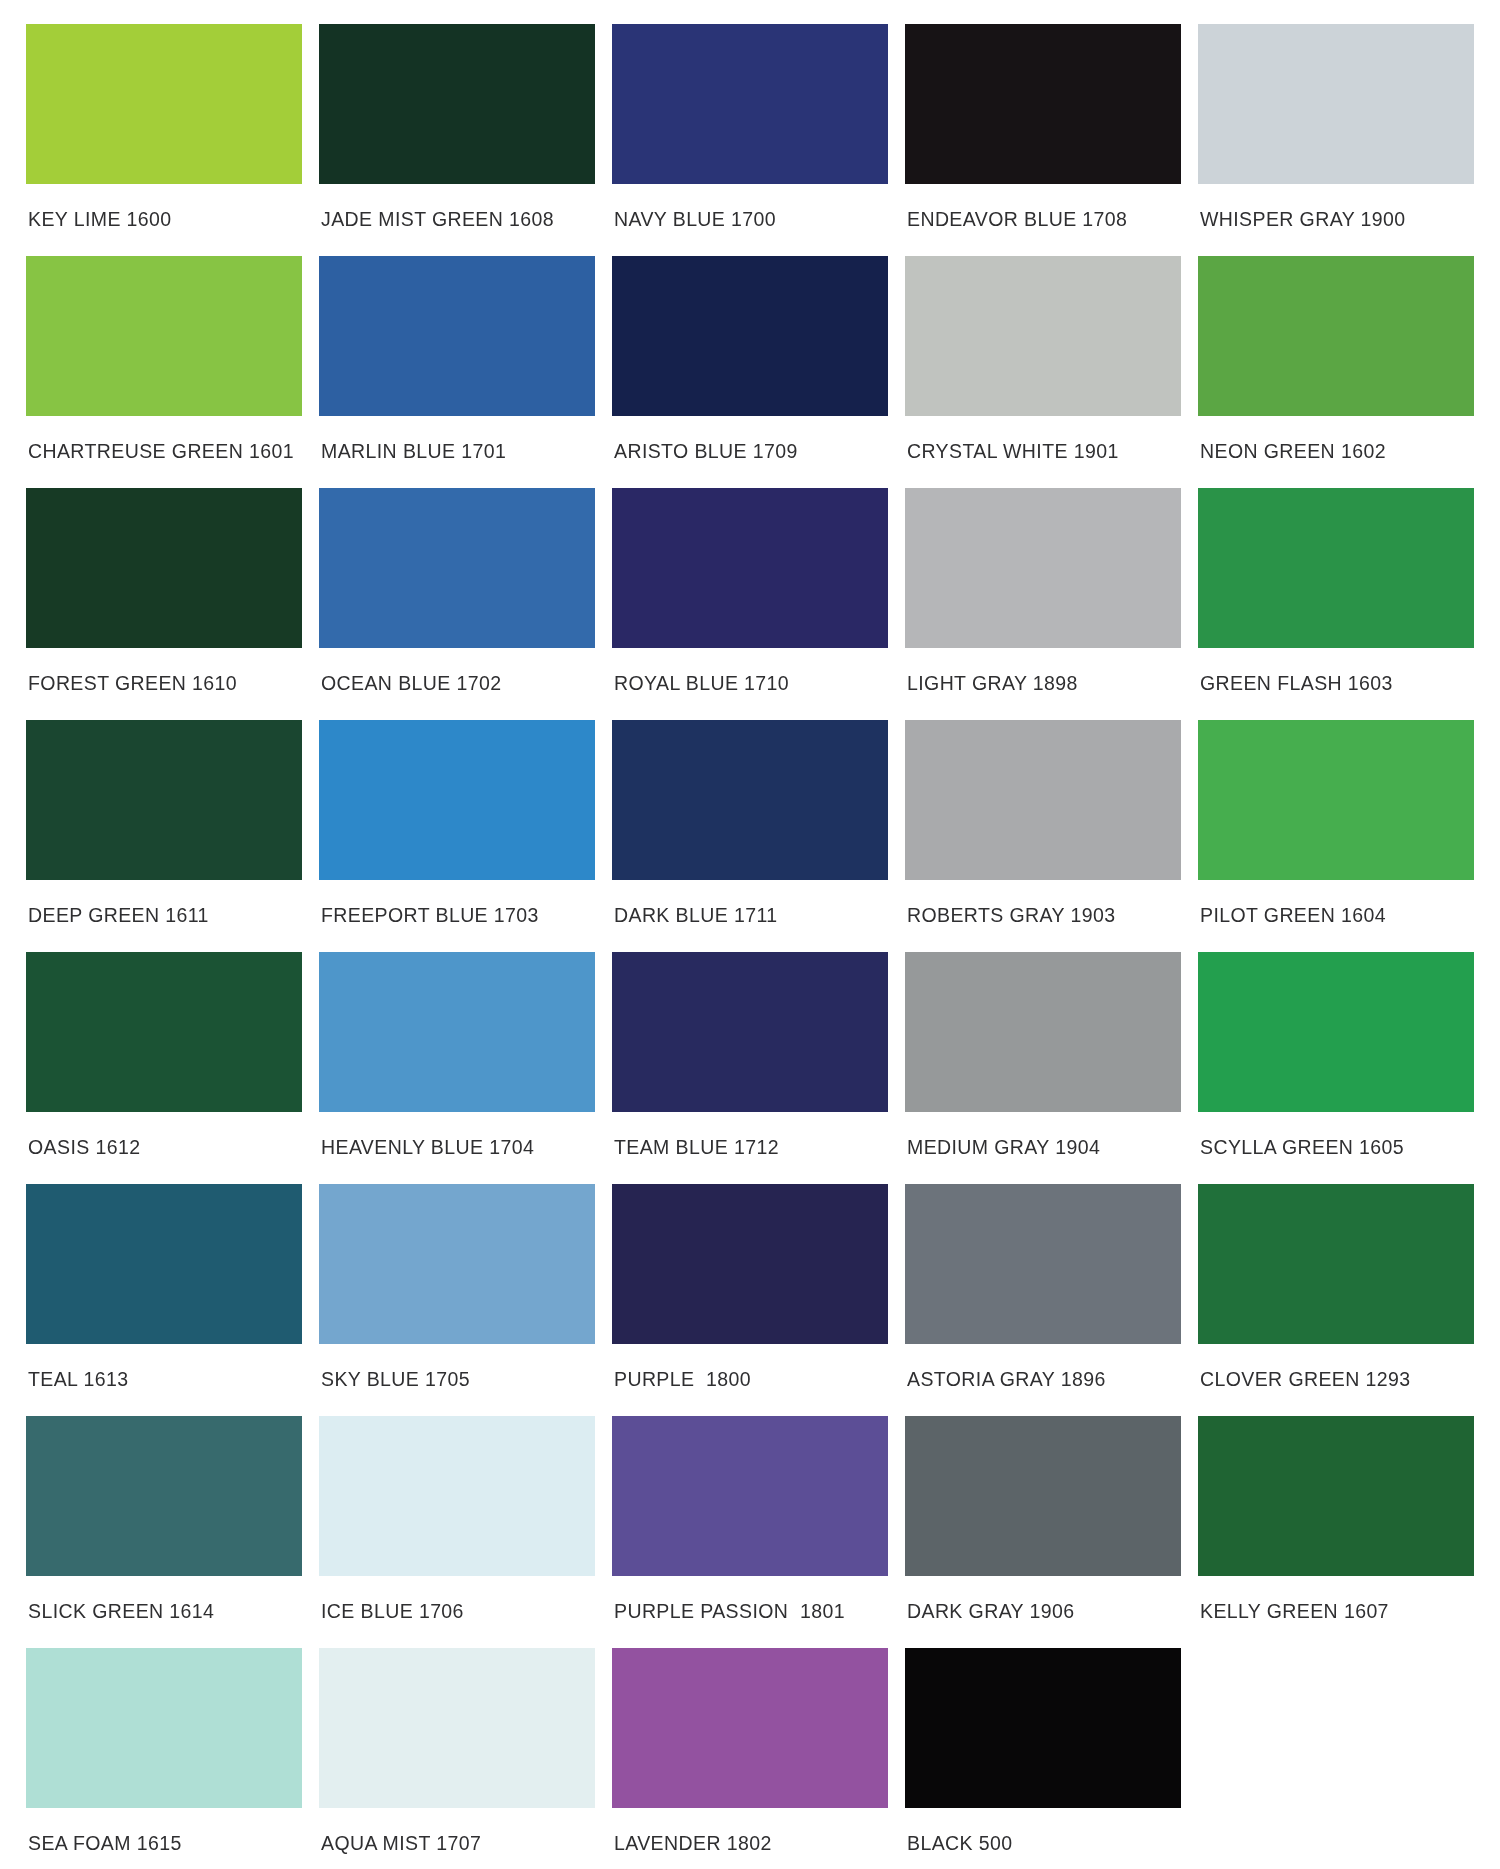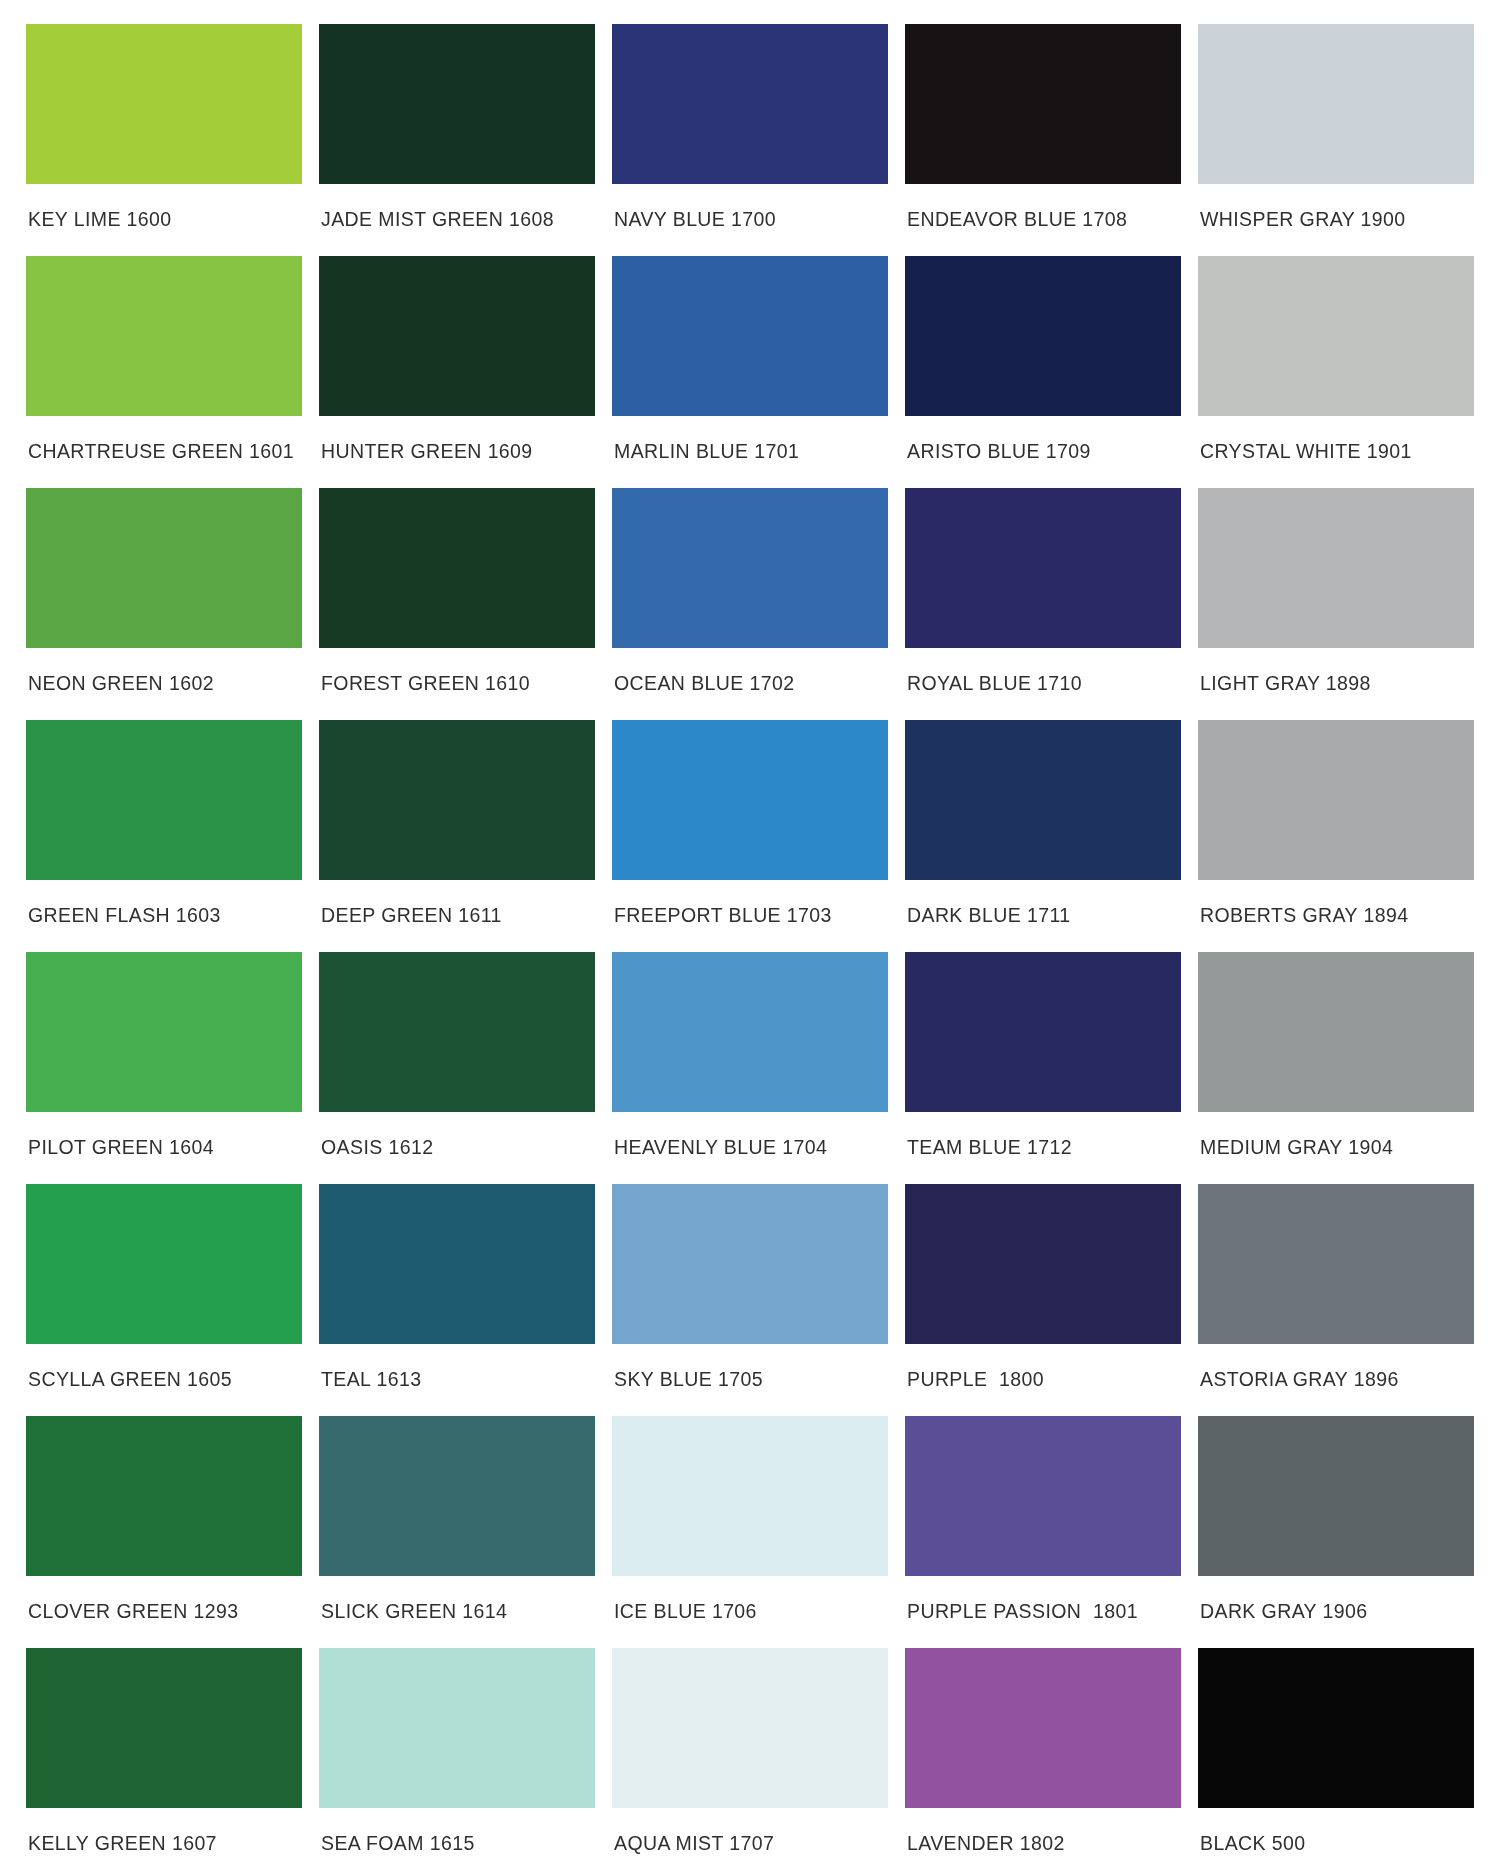--- a/index.html
+++ b/index.html
@@ -80,24 +80,20 @@
       </div>
       <div class="swatch-cell">
         <div class="swatch-chip" style="background-color: rgb(204, 211, 216);"></div>
         <div class="swatch-label">WHISPER GRAY 1900</div>
       </div>
       <div class="swatch-cell">
         <div class="swatch-chip" style="background-color: rgb(135, 196, 68);"></div>
         <div class="swatch-label">CHARTREUSE GREEN 1601</div>
       </div>
       <div class="swatch-cell">
-        <div class="swatch-chip" style="background-color: rgb(22, 52, 34);"></div>
-        <div class="swatch-label">HUNTER GREEN 1609</div>
-      </div>
-      <div class="swatch-cell">
         <div class="swatch-chip" style="background-color: rgb(45, 96, 162);"></div>
         <div class="swatch-label">MARLIN BLUE 1701</div>
       </div>
       <div class="swatch-cell">
         <div class="swatch-chip" style="background-color: rgb(21, 33, 76);"></div>
         <div class="swatch-label">ARISTO BLUE 1709</div>
       </div>
       <div class="swatch-cell">
         <div class="swatch-chip" style="background-color: rgb(192, 195, 191);"></div>
         <div class="swatch-label">CRYSTAL WHITE 1901</div>
@@ -133,21 +129,21 @@
       <div class="swatch-cell">
         <div class="swatch-chip" style="background-color: rgb(45, 136, 201);"></div>
         <div class="swatch-label">FREEPORT BLUE 1703</div>
       </div>
       <div class="swatch-cell">
         <div class="swatch-chip" style="background-color: rgb(30, 50, 96);"></div>
         <div class="swatch-label">DARK BLUE 1711</div>
       </div>
       <div class="swatch-cell">
         <div class="swatch-chip" style="background-color: rgb(169, 170, 172);"></div>
-        <div class="swatch-label">ROBERTS GRAY 1894</div>
+        <div class="swatch-label">ROBERTS GRAY 1903</div>
       </div>
       <div class="swatch-cell">
         <div class="swatch-chip" style="background-color: rgb(70, 174, 78);"></div>
         <div class="swatch-label">PILOT GREEN 1604</div>
       </div>
       <div class="swatch-cell">
         <div class="swatch-chip" style="background-color: rgb(27, 83, 52);"></div>
         <div class="swatch-label">OASIS 1612</div>
       </div>
       <div class="swatch-cell">

